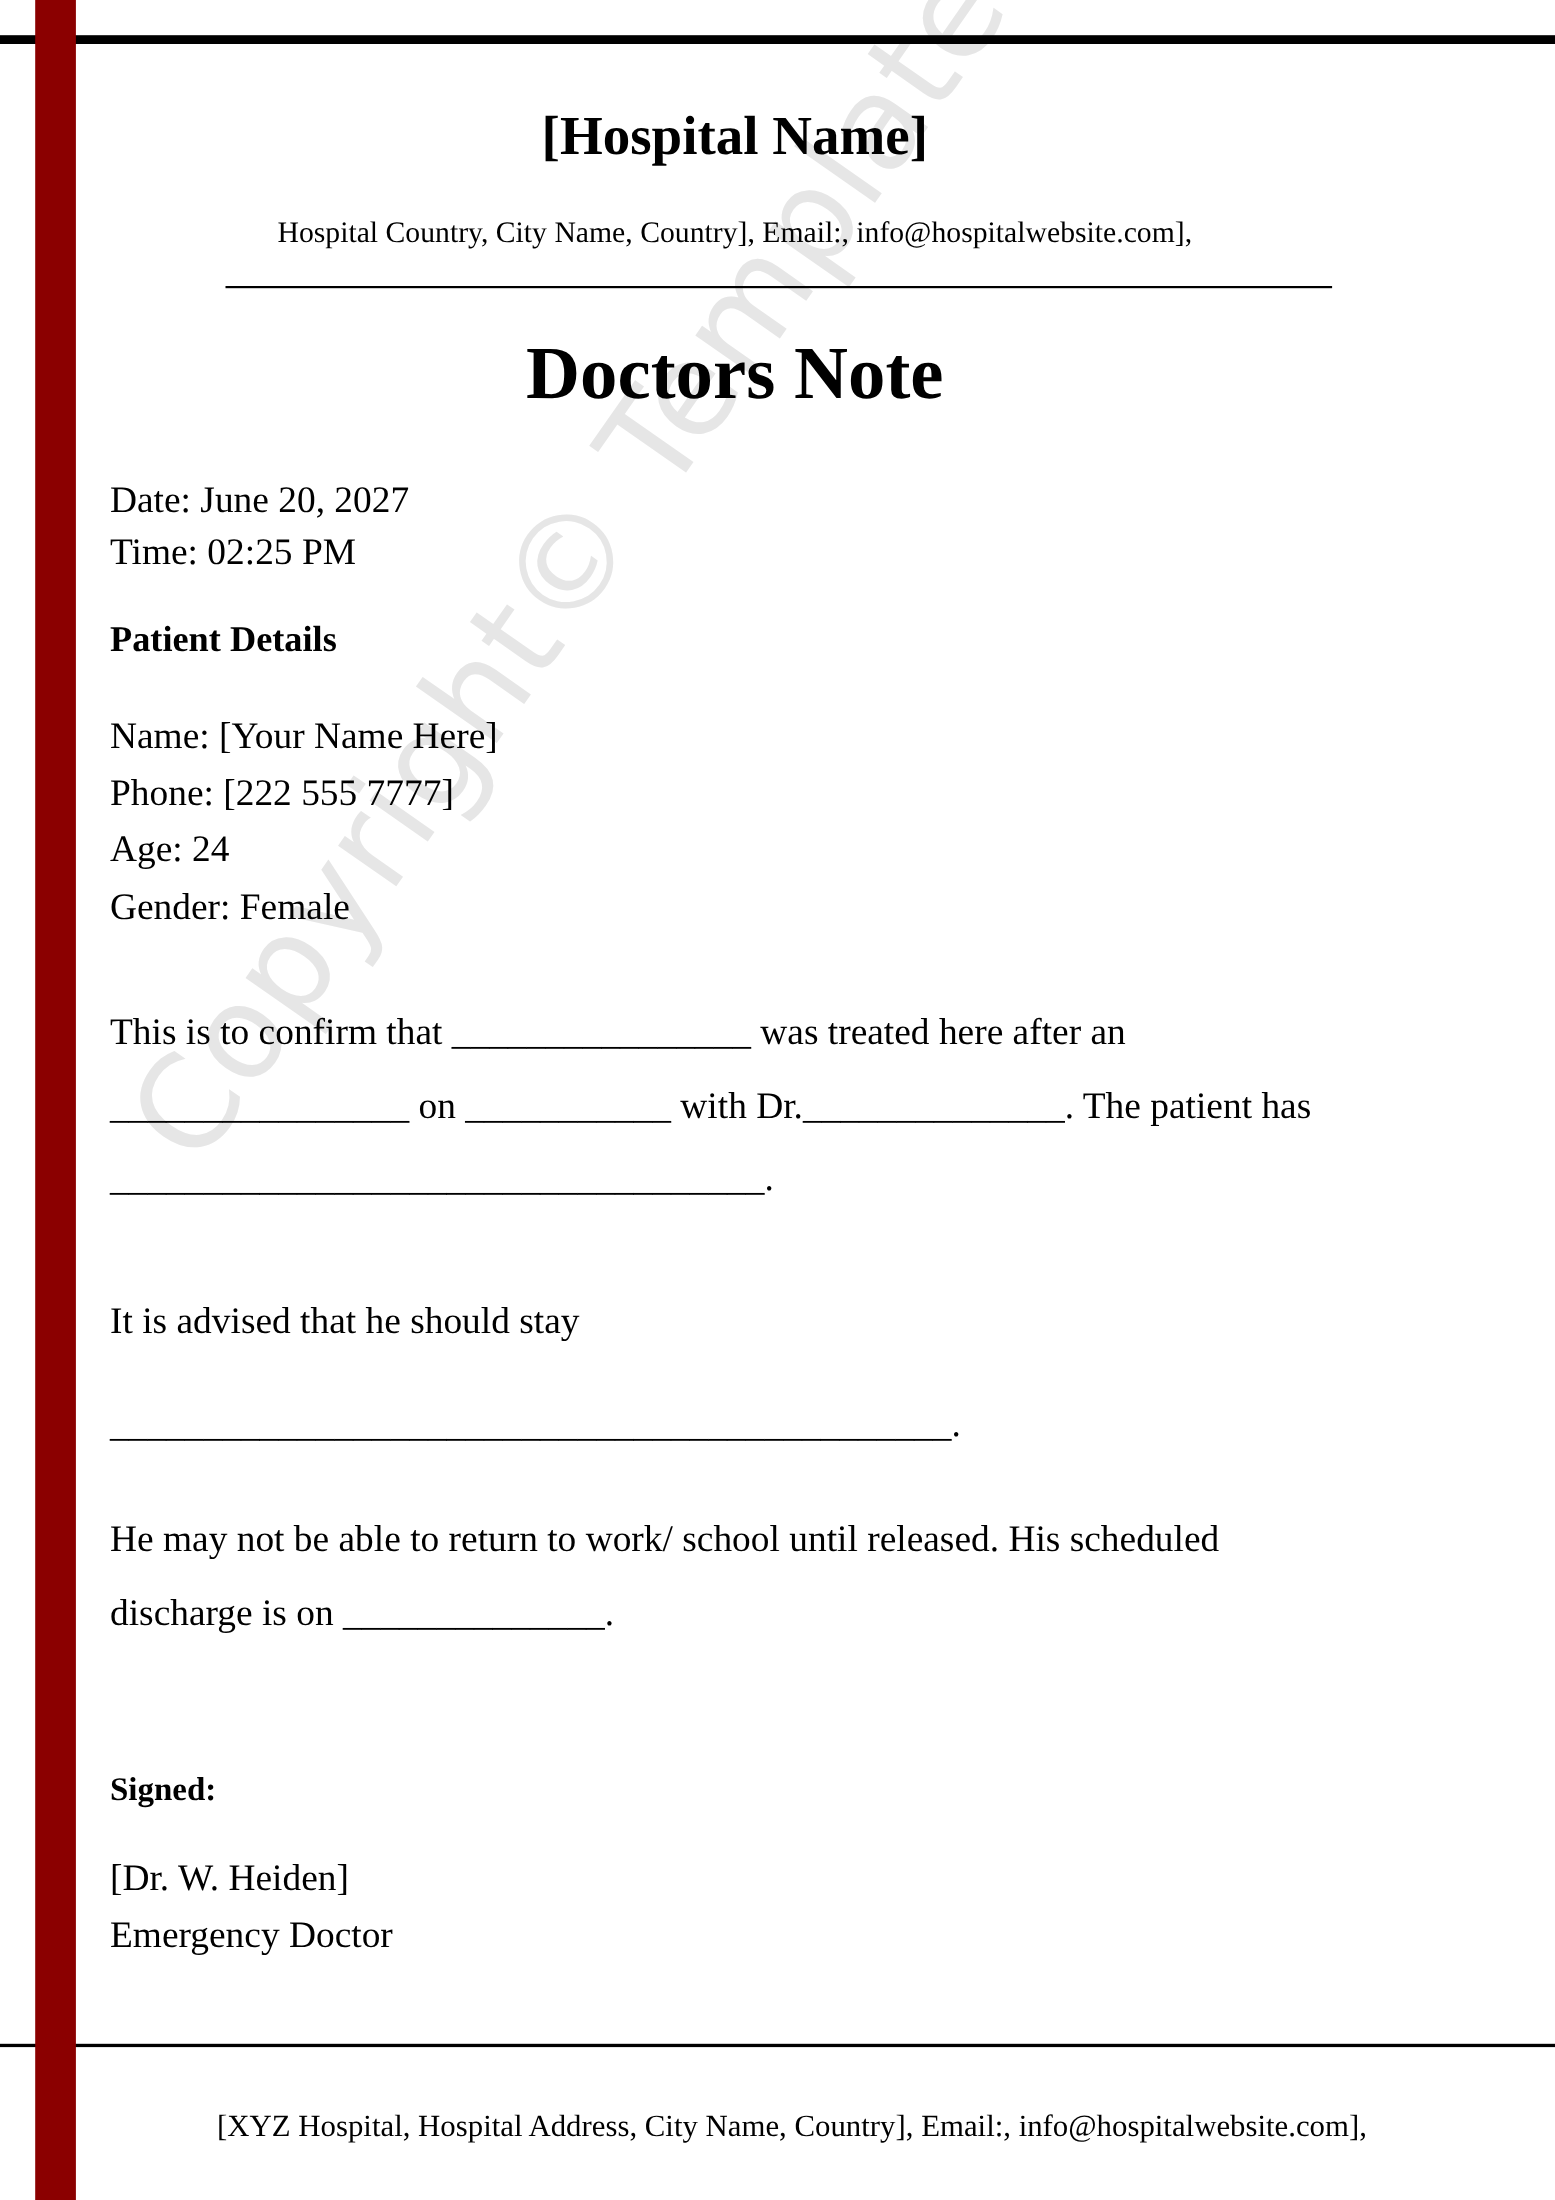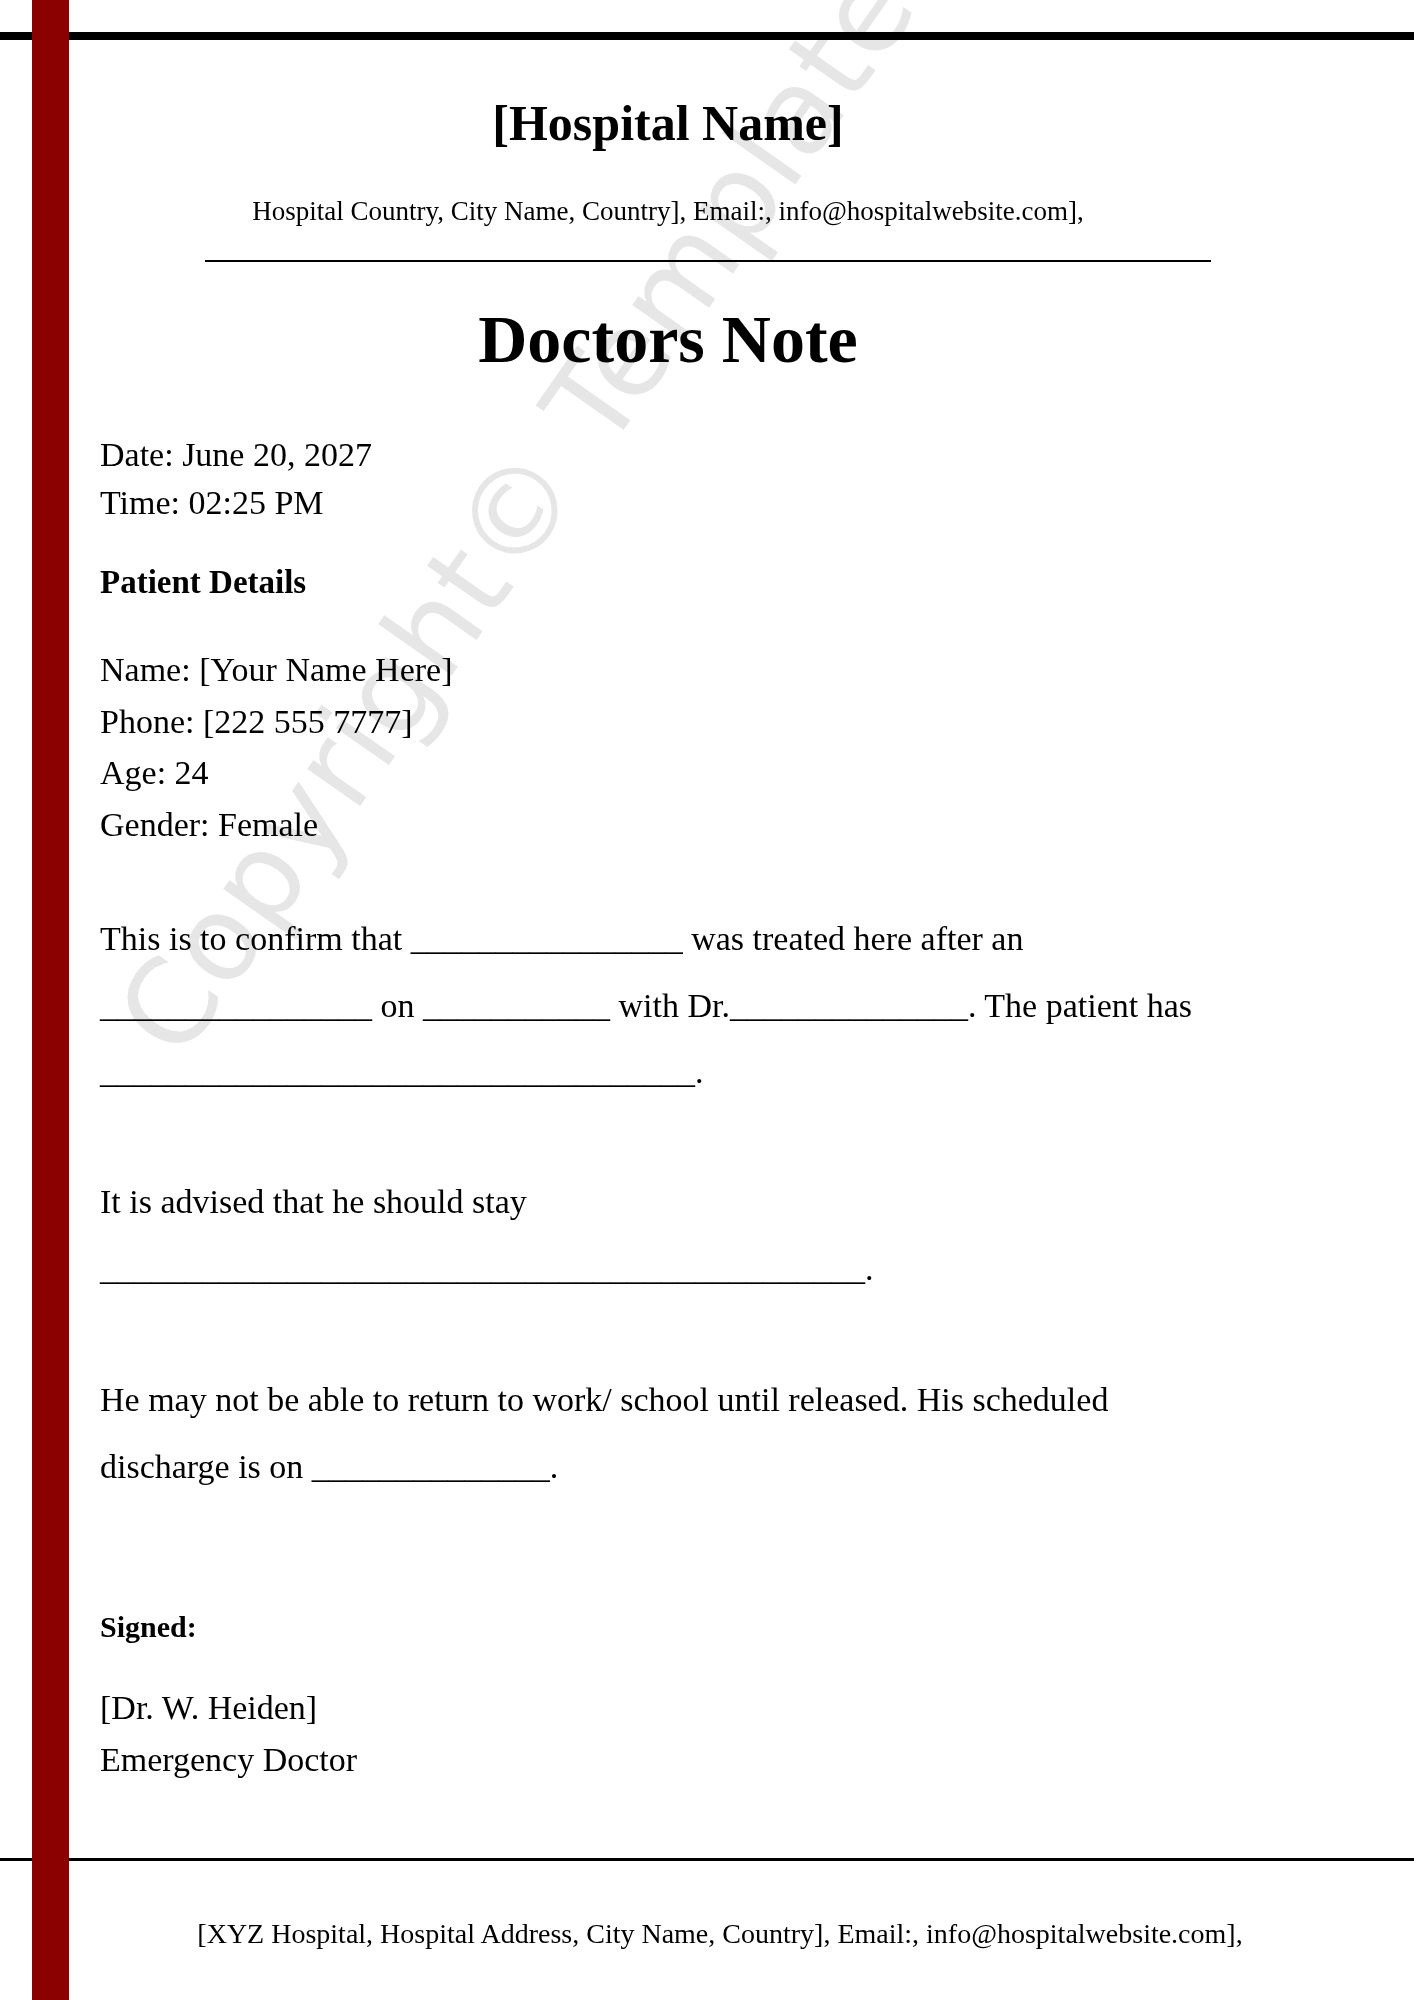--- a/index.html
+++ b/index.html
@@ -44,21 +44,21 @@
 <div class="abs body-text" style="top:651px">Name: [Your Name Here]</div>
 <div class="abs body-text" style="top:703px">Phone: [222 555 7777]</div>
 <div class="abs body-text" style="top:754px">Age: 24</div>
 <div class="abs body-text" style="top:806px">Gender: Female</div>
 
 <div class="abs body-text" style="top:920px">This is to confirm that ________________ was treated here after an</div>
 <div class="abs body-text" style="top:987px">________________ on ___________ with Dr.______________. The patient has</div>
 <div class="abs body-text" style="top:1053px">___________________________________.</div>
 
 <div class="abs body-text" style="top:1183px">It is advised that he should stay</div>
-<div class="abs body-text" style="top:1250px">_____________________________________________.</div>
+<div class="abs body-text" style="top:1276px">_____________________________________________.</div>
 
 <div class="abs body-text" style="top:1381px">He may not be able to return to work/ school until released. His scheduled</div>
 <div class="abs body-text" style="top:1448px">discharge is on ______________.</div>
 
 <div class="abs signed" style="top:1610px">Signed:</div>
 <div class="abs body-text" style="top:1689px">[Dr. W. Heiden]</div>
 <div class="abs body-text" style="top:1741px">Emergency Doctor</div>
 
 <div class="abs center footer-text" style="left:52px">[XYZ Hospital, Hospital Address, City Name, Country], Email:, info@hospitalwebsite.com],</div>
 

